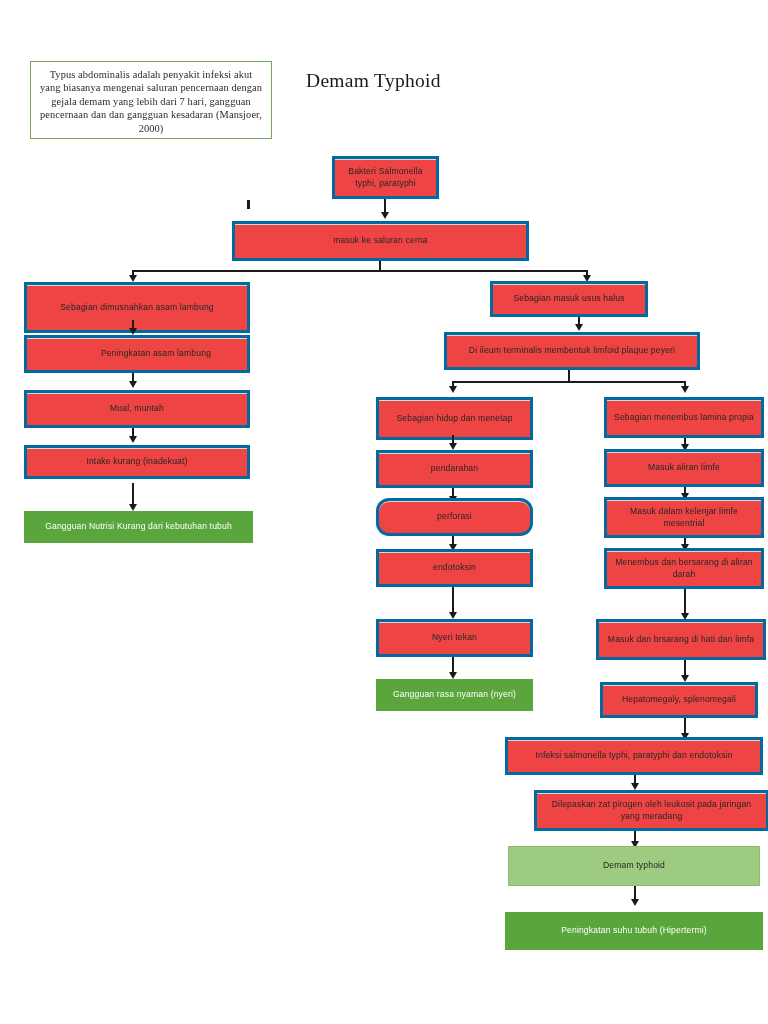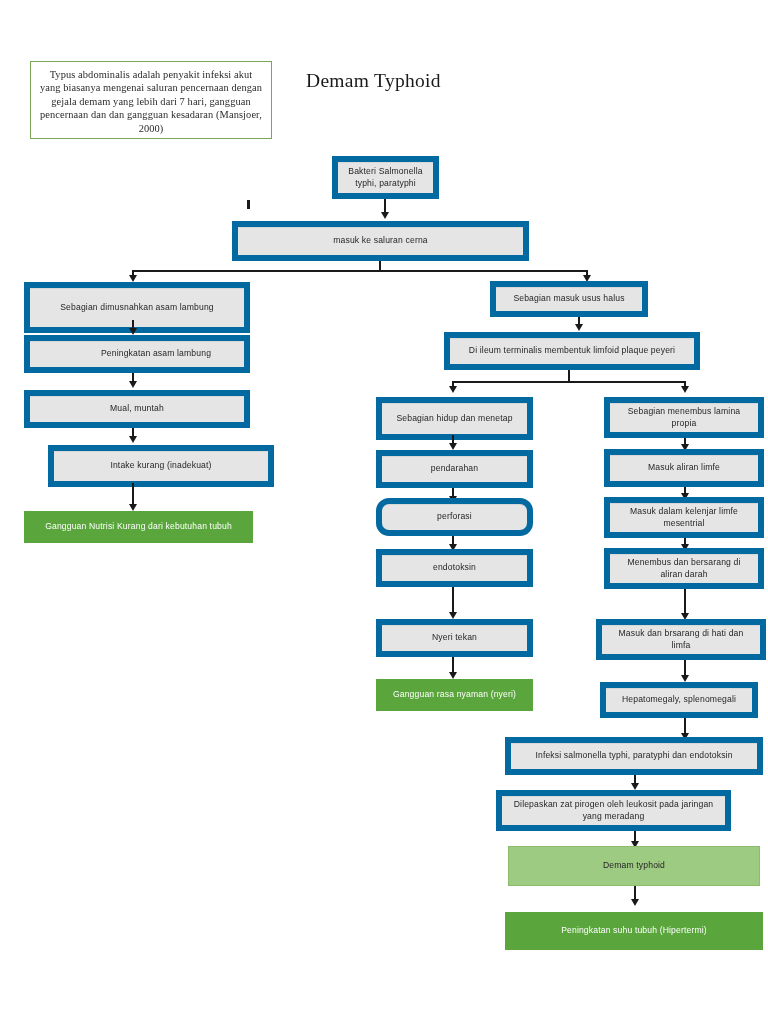--- a/index.html
+++ b/index.html
@@ -67,22 +67,22 @@
     align-items: center;
     justify-content: center;
     text-align: center;
     padding: 2px 6px;
     font-size: 8.6px;
     line-height: 11.6px;
     letter-spacing: 0.15px;
     color: #262626;
   }
   .node.gray {
-    background: #e5e5e5;
-    border: 6px solid #0369a1;
+    background: #ef4444;
+    border: 3px solid #0369a1;
     box-shadow: inset 0 1px 0 #d8d8d8;
   }
   .node.green-dark {
     background: #5aa63c;
     border: 1px solid #5aa63c;
     color: #ffffff;
   }
   .node.green-light {
     background: #9ecb82;
     border: 1px solid #8bbd6d;
@@ -150,21 +150,21 @@
   <div class="node gray" style="left:24px; top:335px; width:226px; height:38px;padding-left:44px;">Peningkatan asam lambung</div>
 
   <div class="vline" style="left:132px; top:373px; height:9px;"></div>
   <div class="arrowhead" style="left:128.5px; top:381px;"></div>
 
   <div class="node gray" style="left:24px; top:390px; width:226px; height:38px;">Mual, muntah</div>
 
   <div class="vline" style="left:132px; top:428px; height:9px;"></div>
   <div class="arrowhead" style="left:128.5px; top:436px;"></div>
 
-  <div class="node gray" style="left:24px; top:445px; width:226px; height:42px;margin-left:24px;">Intake kurang (inadekuat)</div>
+  <div class="node gray" style="left:24px; top:445px; width:226px; height:34px;">Intake kurang (inadekuat)</div>
 
   <div class="vline" style="left:132px; top:483px; height:23px;"></div>
   <div class="arrowhead" style="left:128.5px; top:504px;"></div>
 
   <div class="node green-dark" style="left:24px; top:511px; width:229px; height:32px;">Gangguan Nutrisi Kurang dari kebutuhan tubuh</div>
 
   <div class="node gray" style="left:490px; top:281px; width:158px; height:36px;">Sebagian masuk usus halus</div>
 
   <div class="vline" style="left:578px; top:317px; height:8px;"></div>
   <div class="arrowhead" style="left:574.5px; top:324px;"></div>
@@ -233,21 +233,21 @@
   <div class="node gray" style="left:600px; top:682px; width:158px; height:36px;">Hepatomegaly, splenomegali</div>
 
   <div class="vline" style="left:684px; top:718px; height:17px;"></div>
   <div class="arrowhead" style="left:680.5px; top:733px;"></div>
 
   <div class="node gray" style="left:505px; top:737px; width:258px; height:38px;">Infeksi salmonella typhi, paratyphi dan endotoksin</div>
 
   <div class="vline" style="left:634px; top:775px; height:10px;"></div>
   <div class="arrowhead" style="left:630.5px; top:783px;"></div>
 
-  <div class="node gray" style="left:496px; top:790px; width:235px; height:41px;">Dilepaskan zat pirogen oleh leukosit pada jaringan yang meradang</div>
+  <div class="node gray" style="left:534px; top:790px; width:235px; height:41px;">Dilepaskan zat pirogen oleh leukosit pada jaringan yang meradang</div>
 
   <div class="vline" style="left:634px; top:831px; height:12px;"></div>
   <div class="arrowhead" style="left:630.5px; top:841px;"></div>
 
   <div class="node green-light" style="left:508px; top:846px; width:252px; height:40px;">Demam typhoid</div>
 
   <div class="vline" style="left:634px; top:886px; height:14px;"></div>
   <div class="arrowhead" style="left:630.5px; top:899px;"></div>
 
   <div class="node green-dark" style="left:505px; top:905px; width:258px; height:38px;margin-top:7px;">Peningkatan suhu tubuh (Hipertermi)</div>

